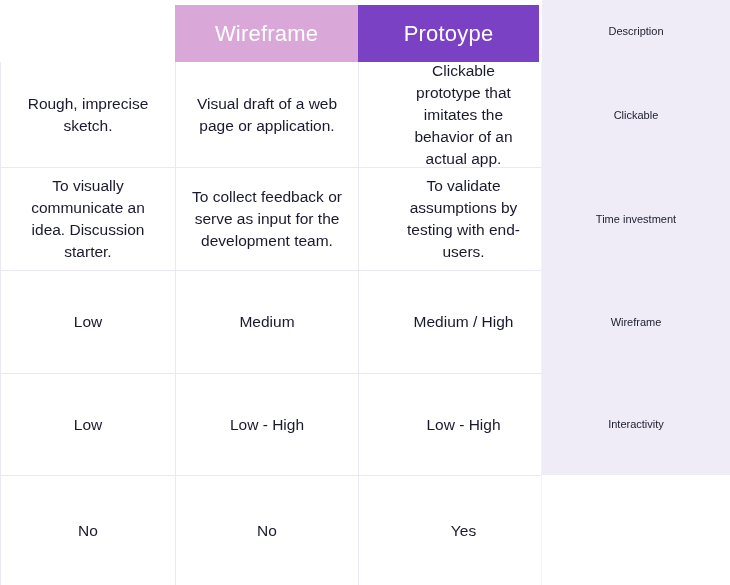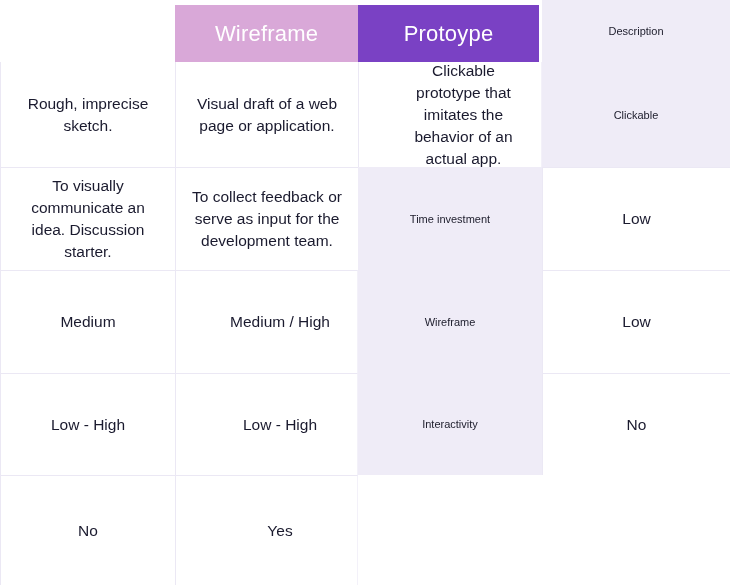--- a/index.html
+++ b/index.html
@@ -96,20 +96,21 @@
     <div class="header-cell col-3">Protoype</div>
 
     <div class="row-label">Description</div>
     <div class="body-cell first-body-row col-1">Rough, imprecise sketch.</div>
     <div class="body-cell first-body-row col-2">Visual draft of a web page or application.</div>
     <div class="body-cell first-body-row col-3">Clickable prototype that imitates the behavior of an actual app.</div>
 
     <div class="row-label">Clickable</div>
     <div class="body-cell col-1">To visually communicate an idea. Discussion starter.</div>
     <div class="body-cell col-2">To collect feedback or serve as input for the development team.</div>
+    <div class="body-cell col-3">To validate assumptions by testing with end-users.</div>
 
     <div class="row-label">Time investment</div>
     <div class="body-cell col-1">Low</div>
     <div class="body-cell col-2">Medium</div>
     <div class="body-cell col-3">Medium / High</div>
 
     <div class="row-label">Wireframe</div>
     <div class="body-cell col-1">Low</div>
     <div class="body-cell col-2">Low - High</div>
     <div class="body-cell col-3">Low - High</div>

